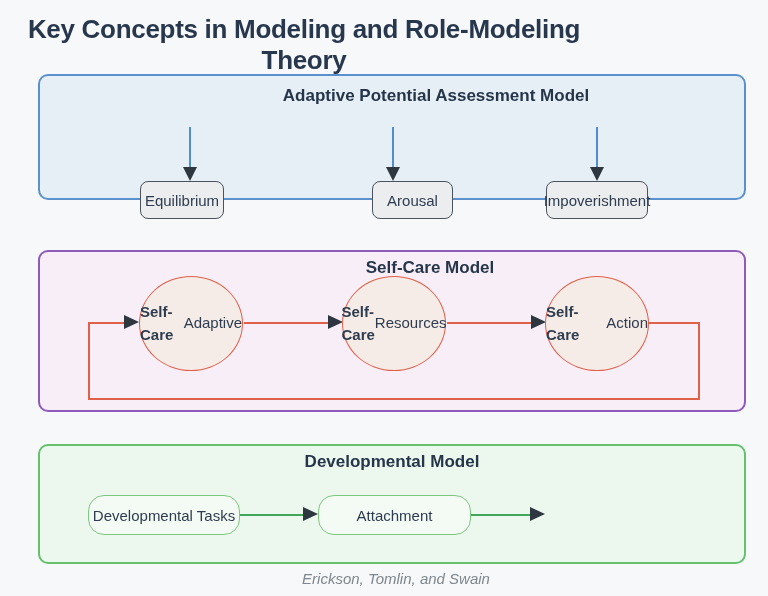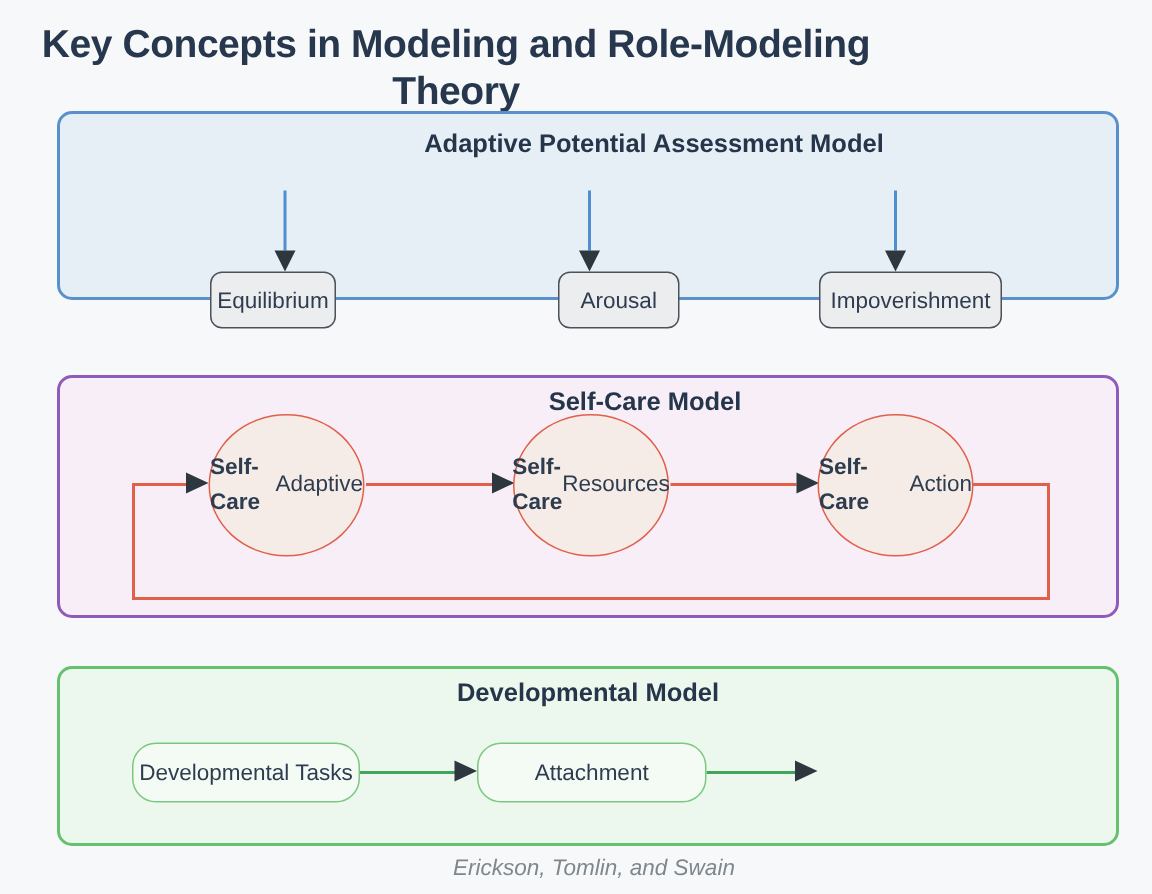--- a/index.html
+++ b/index.html
@@ -117,21 +117,21 @@
   <div class="ah-down" style="left:386px;top:167px;"></div>
   <div class="vline blue" style="left:596px;top:127px;height:40px;"></div>
   <div class="ah-down" style="left:590px;top:167px;"></div>
 
   <div class="node node-gray" style="left:140px;width:84px;">
     <span>Equilibrium</span>
   </div>
   <div class="node node-gray" style="left:343px;width:81px;margin-left:29px;">
     <span>Arousal</span>
   </div>
-  <div class="node node-gray" style="left:546px;width:122px;">
+  <div class="node node-gray" style="left:546px;width:102px;">
     <span>Impoverishment</span>
   </div>
 
   <div class="panel panel-selfcare"></div>
   <div class="panel-title t-selfcare">Self-Care Model</div>
 
   <div class="hline red" style="left:244px;top:322px;width:86px;"></div>
   <div class="ah-right" style="left:328px;top:315px;"></div>
   <div class="hline red" style="left:447px;top:322px;width:84px;"></div>
   <div class="ah-right" style="left:531px;top:315px;"></div>

